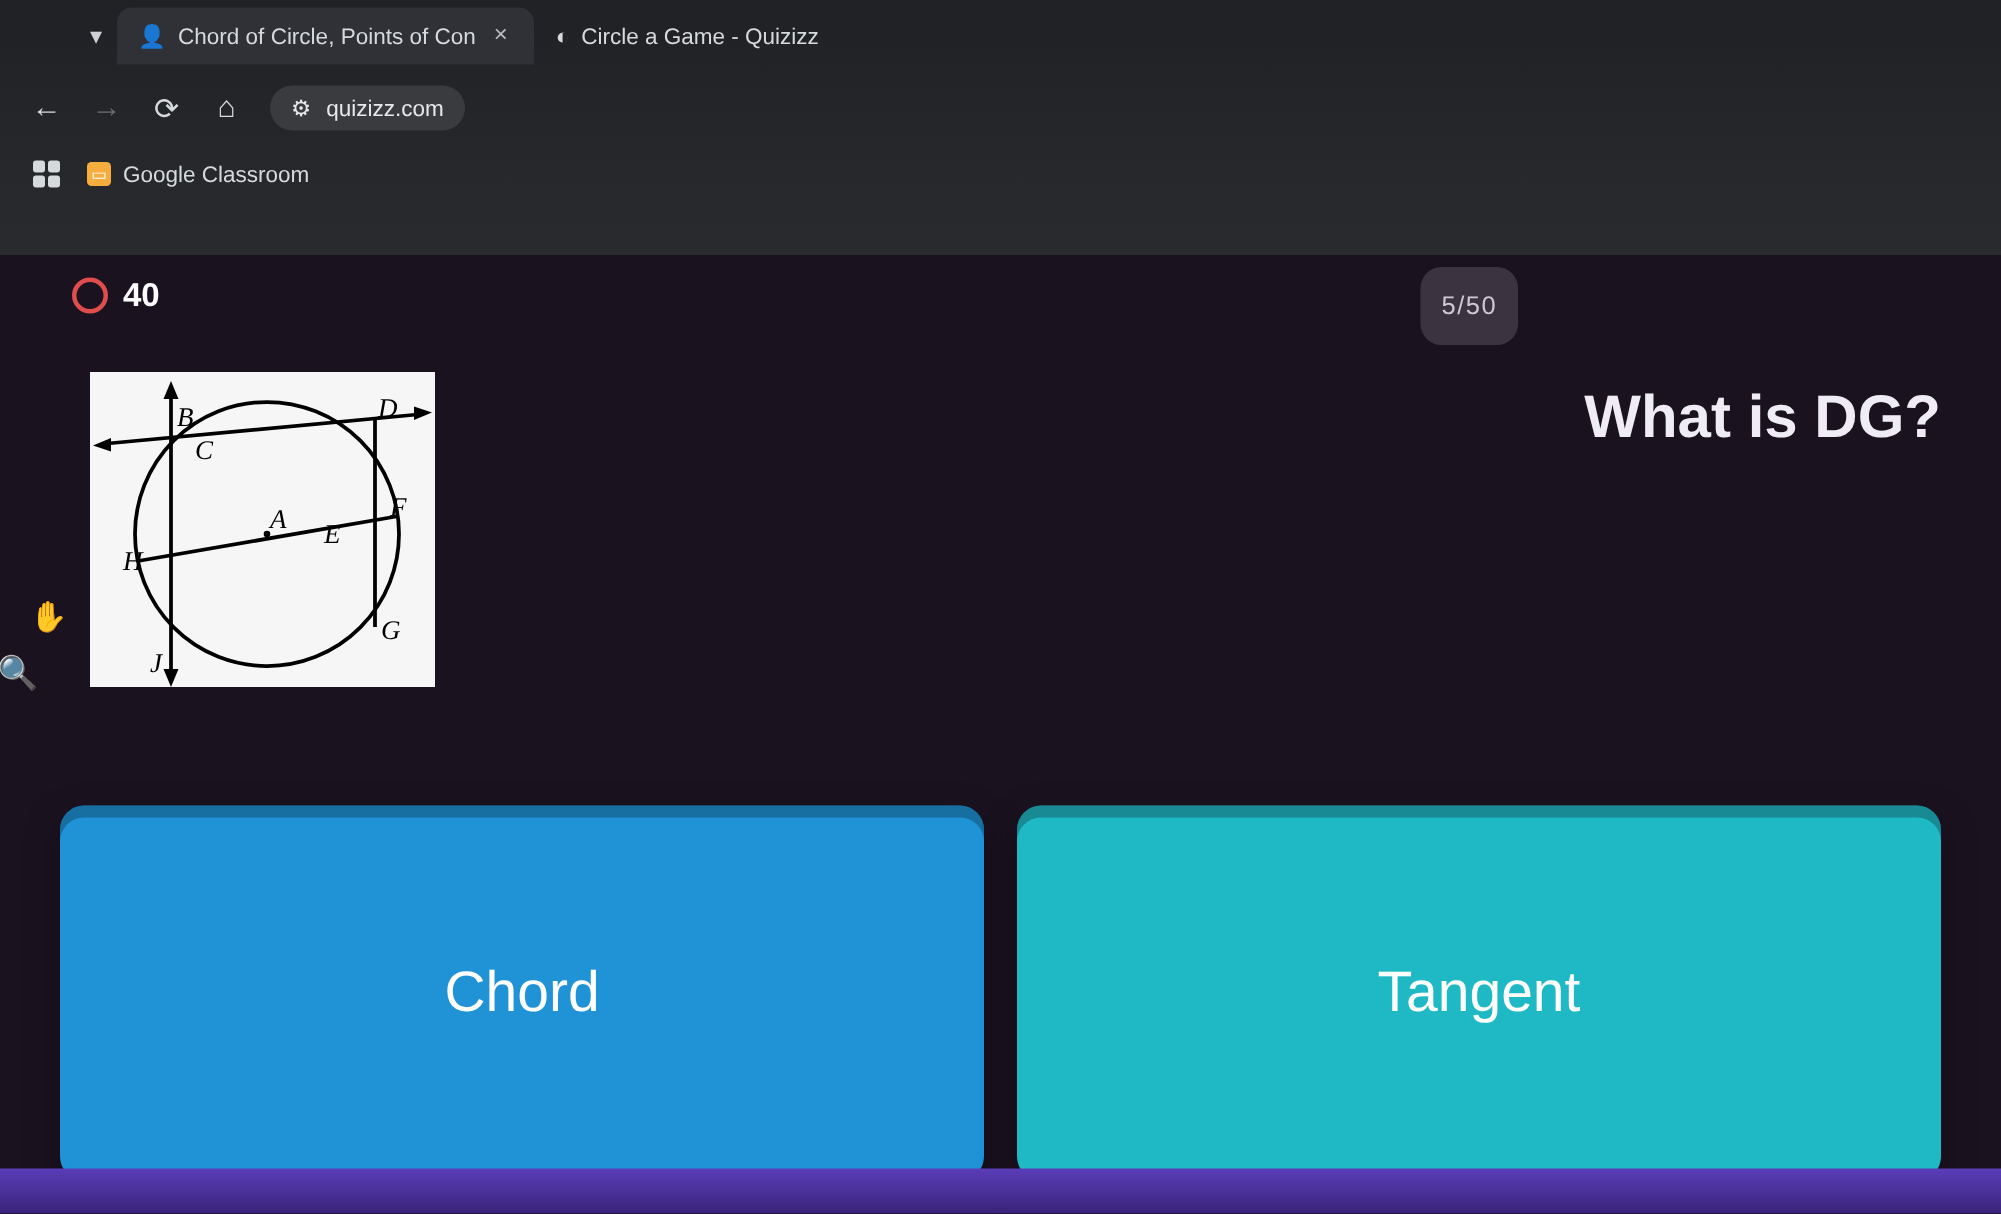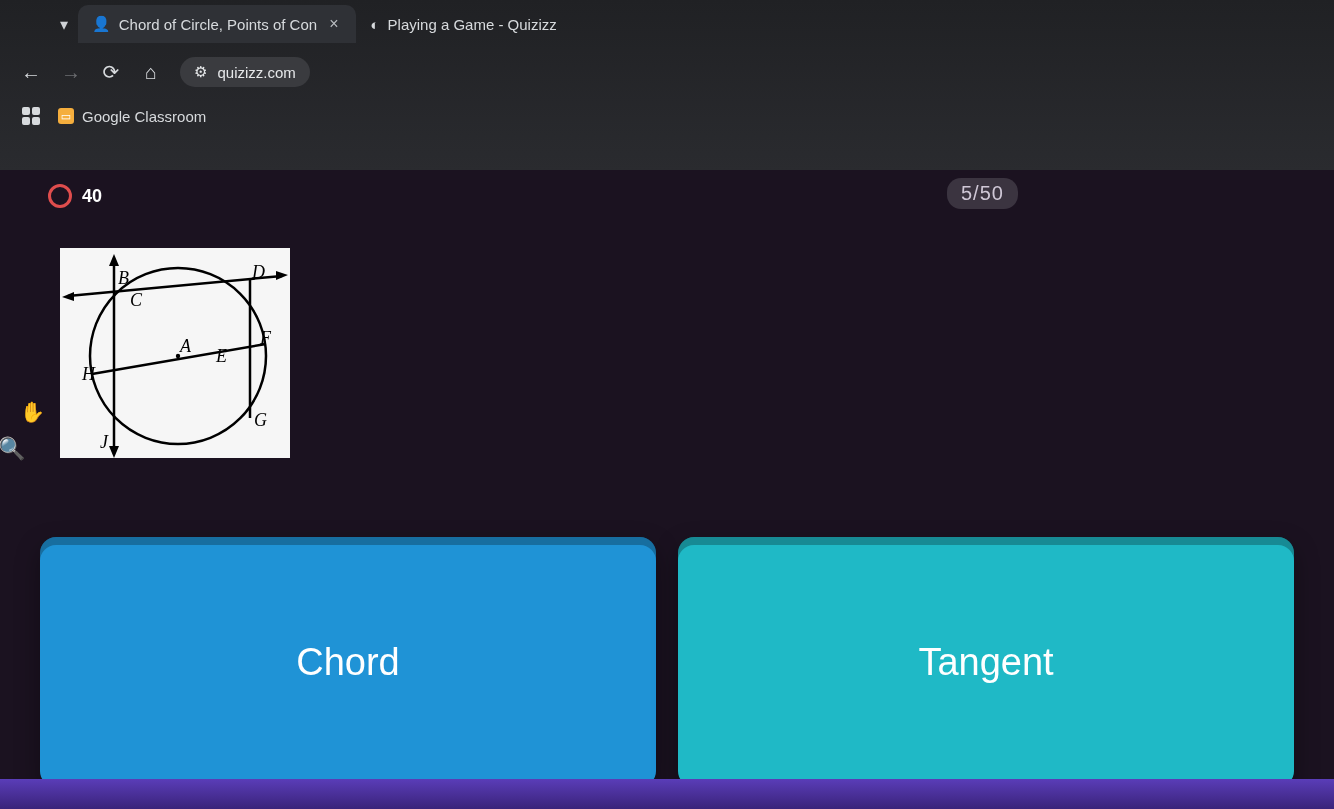--- a/index.html
+++ b/index.html
@@ -20,22 +20,22 @@
   .apps-icon { width:18px; height:18px; display:grid; grid-template-columns:repeat(2,1fr); grid-template-rows:repeat(2,1fr); gap:2px; }
   .apps-icon span { background:#d7dadd; border-radius:2px; }
   .bm-item { display:flex; align-items:center; gap:8px; }
   .bm-item-icon { width:16px; height:16px; background:#f5ae3d; border-radius:3px; display:flex; align-items:center; justify-content:center; font-size:11px; color:#fff; }
 
   
   .quiz-area { position:absolute; top:170px; left:0; right:0; bottom:0; background:#1b1220; }
   .top-bar { position:relative; height:60px; }
   .streak { position:absolute; left:48px; top:14px; display:flex; align-items:center; gap:10px; }
   .streak-icon { width:24px; height:24px; border-radius:50%; border:3px solid #df4d4d; }
-  .streak-num { color:#fff; font-weight:700; font-size:18px;text-align:right; }
-  .progress-pill { position:absolute; top:8px; left:50%; transform:translateX(280px); background:#3b3440; color:#cfc7d6; font-size:20px; padding:4px 14px; border-radius:14px; letter-spacing:1px; }
+  .streak-num { color:#fff; font-weight:700; font-size:22px;text-align:right; }
+  .progress-pill { position:absolute; top:8px; left:50%; transform:translateX(280px); background:#3b3440; color:#cfc7d6; font-size:17px; padding:16px 14px; border-radius:14px; letter-spacing:1px; }
 
   .question-row { position:relative; display:flex; align-items:flex-start; padding:18px 60px 10px 60px; height:280px; }
   .diagram-wrap { position:relative; }
   .diagram { width:230px; height:210px; background:#f6f6f6; border:0; position:relative; }
   .hand-icon { position:absolute; left:-40px; bottom:34px; font-size:20px; color:#fff; }
   .zoom-icon { position:absolute; left:-62px; bottom:-4px; font-size:22px; color:#cfc7d6; }
   .question-text { position:absolute; right:40px; top:26px; color:#f0ecf6; font-size:40px; font-weight:600; }
 
   .answers-row { position:absolute; left:40px; right:40px; bottom:22px; display:grid; grid-template-columns:1fr 1fr; gap:22px; height:250px; }
   .answer { border-radius:16px; display:flex; align-items:center; justify-content:center; color:#fff; font-size:38px; font-weight:500; cursor:pointer; box-shadow:0 8px 0 rgba(0,0,0,.25) inset, 0 10px 24px rgba(0,0,0,.35); }
@@ -57,21 +57,21 @@
   <div class="browser-chrome">
     <div class="tabs-row">
       <span class="nav-icon" style="margin-right:10px;">▾</span>
       <div class="tab">
         <span>👤</span>
         <span>Chord of Circle, Points of Con</span>
         <span class="tab-close">×</span>
       </div>
       <div class="tab inactive">
         <span>◐</span>
-        <span>Playing a Game - Quizizz</span>
+        <span>Circle a Game - Quizizz</span>
       </div>
     </div>
 
     <div class="nav-row">
       <span class="nav-icon">←</span>
       <span class="nav-icon" style="opacity:.4;">→</span>
       <span class="nav-icon">⟳</span>
       <span class="nav-icon">⌂</span>
       <div class="address-box">
         <span>⚙</span>
@@ -133,20 +133,21 @@
             <text x="70" y="58">C</text>
             <text x="192" y="30">D</text>
             <text x="156" y="114">E</text>
             <text x="200" y="96">F</text>
             <text x="194" y="178">G</text>
             <text x="22" y="132">H</text>
             <text x="40" y="200">J</text>
           </svg>
         </div>
       </div>
+      <div class="question-text">What is DG?</div>
     </div>
 
     <div class="answers-row">
       <div class="answer a0">
         <span>Chord</span>
       </div>
       <div class="answer a1">
         <span>Tangent</span>
       </div>
     </div>

